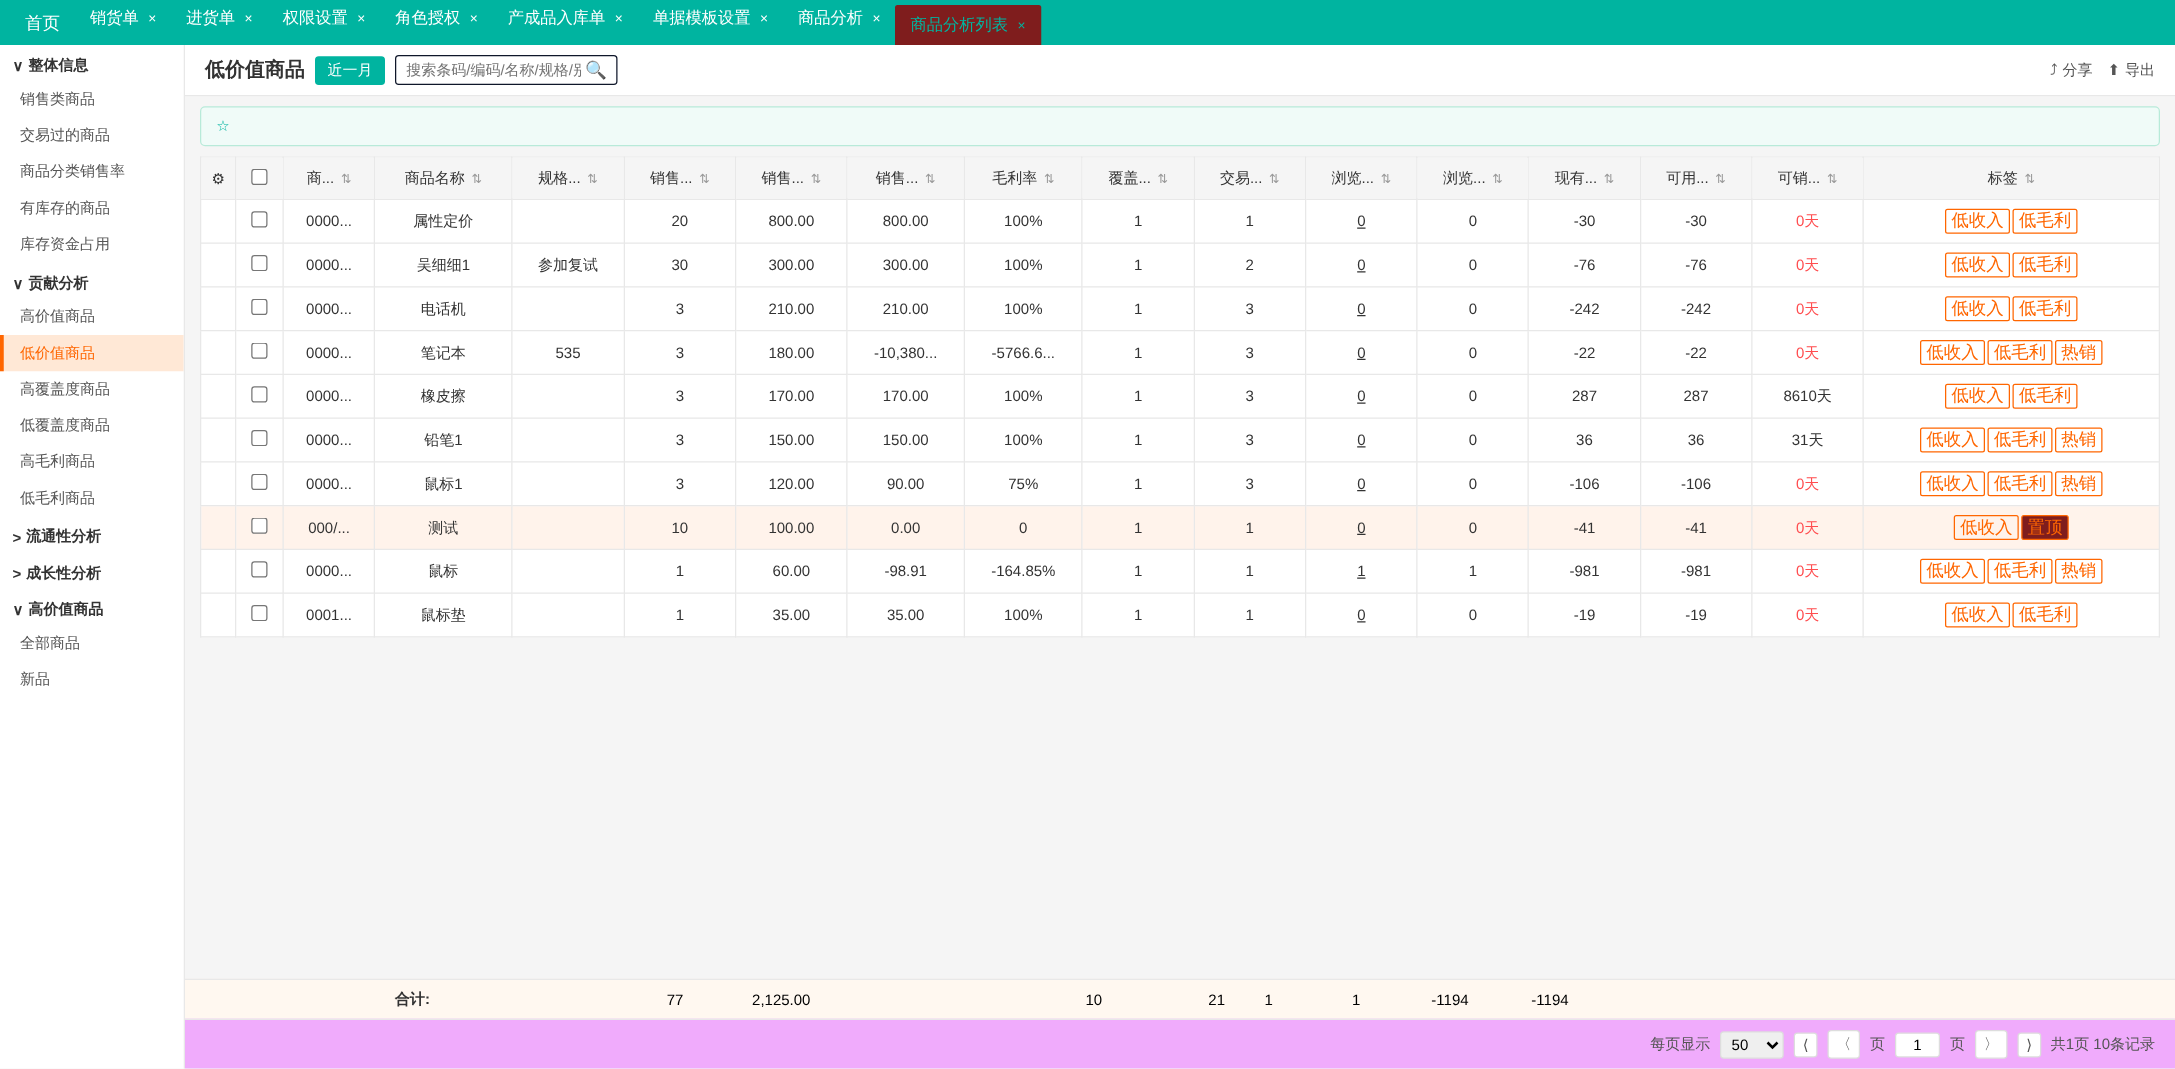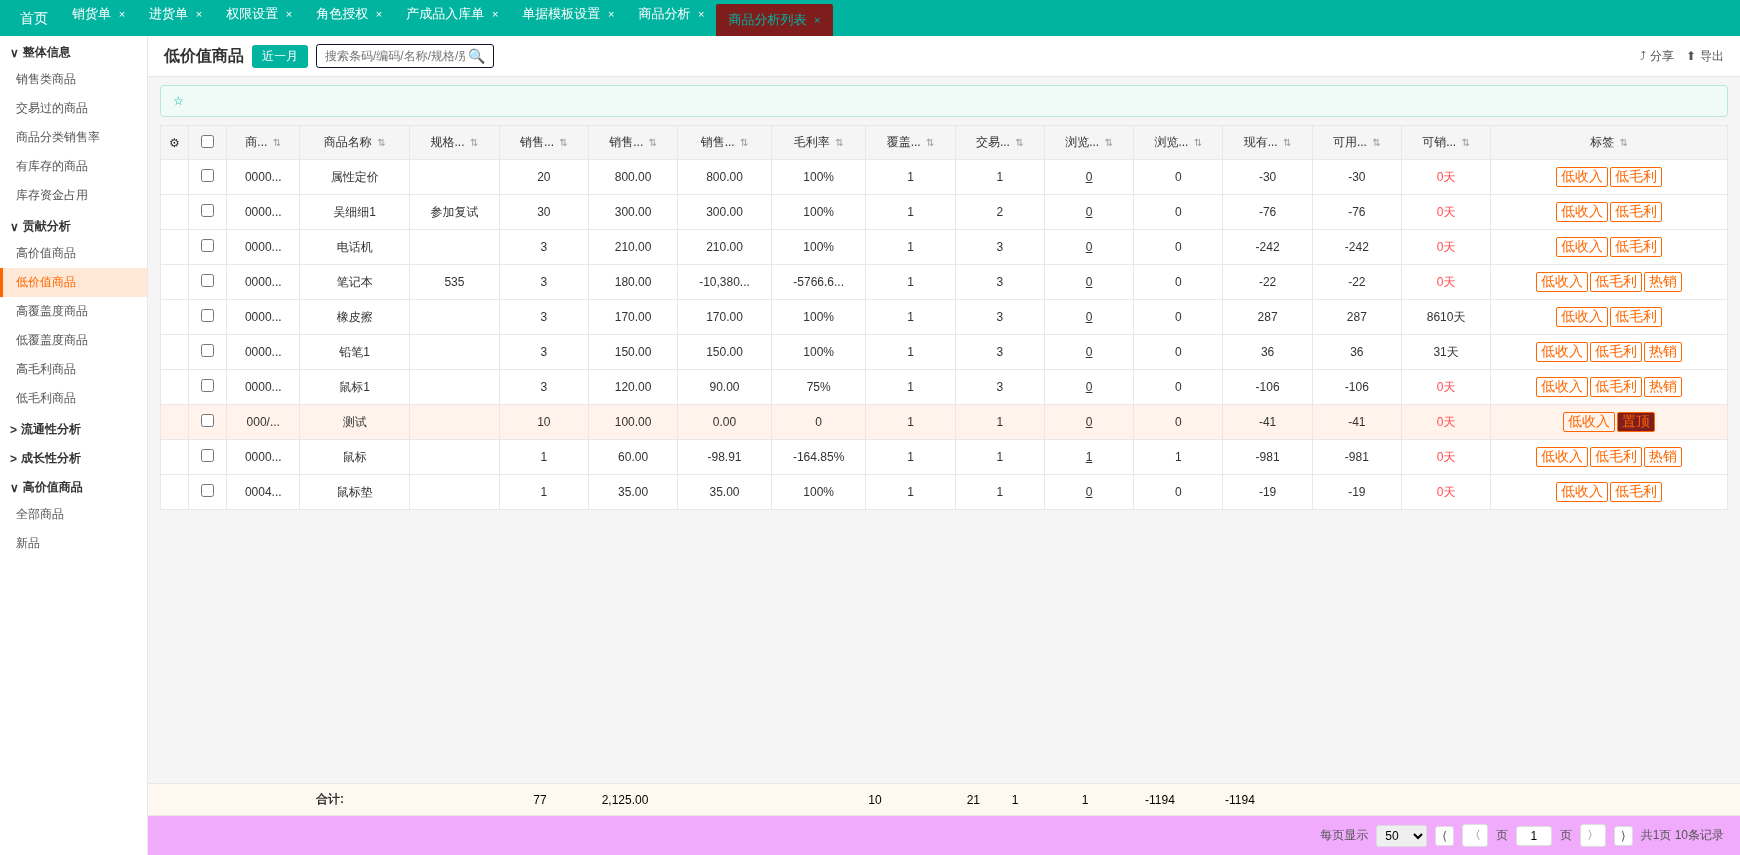--- a/index.html
+++ b/index.html
@@ -341,21 +341,21 @@
     <td><span class="underline">1</span></td>
     <td>1</td>
     <td>-981</td>
     <td>-981</td>
     <td><span class="days-0">0天</span></td>
     <td><span class="tag low-income">低收入</span><span class="tag low-income">低毛利</span><span class="tag hot">热销</span></td>
   </tr>
             <tr>
     <td></td>
     <td><input type="checkbox" style=""></td>
-    <td>0004...</td>
+    <td>0001...</td>
     <td>鼠标垫</td>
     <td></td>
     <td>1</td>
     <td>35.00</td>
     <td>35.00</td>
     <td>100%</td>
     <td>1</td>
     <td>1</td>
     <td><span class="underline">0</span></td>
     <td>0</td>

